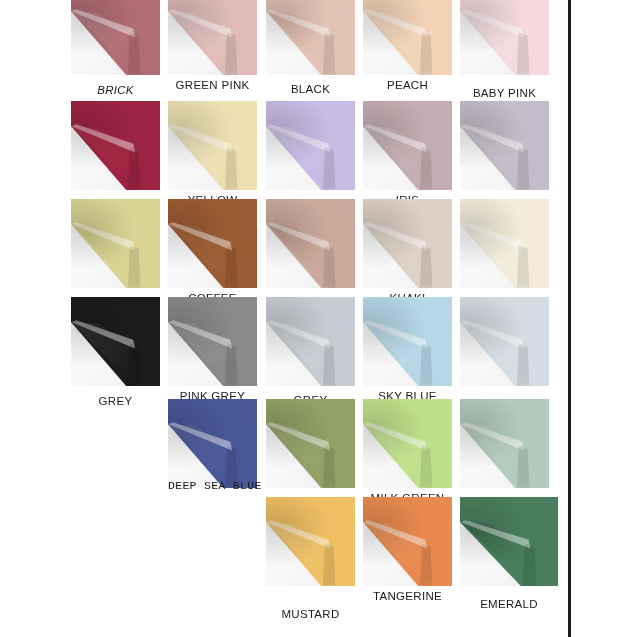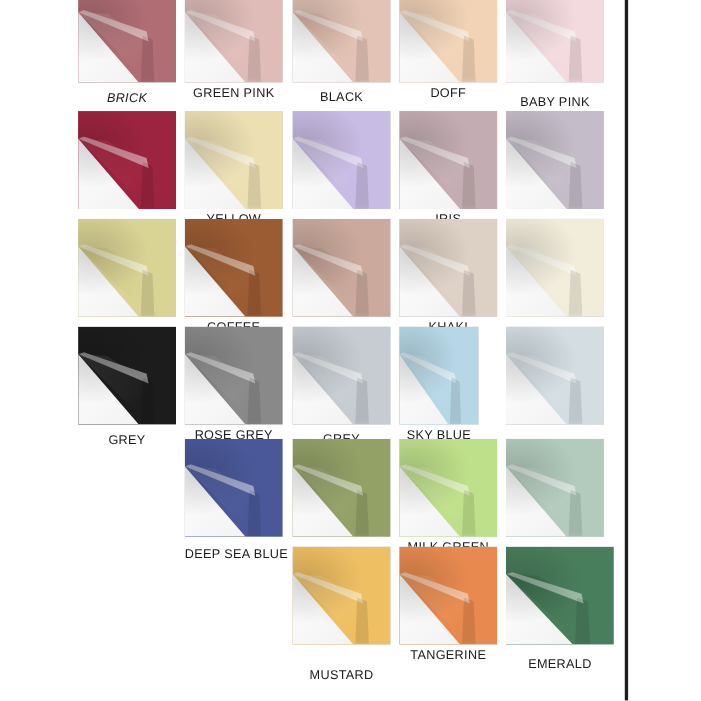--- a/index.html
+++ b/index.html
@@ -134,21 +134,21 @@
       </div>
       <div class="cell" style="left: 363px; top: -14px; width: 89px; height: 89px;">
         <div class="swatch">
           <div class="sheet" style="background: rgb(242, 211, 182);"></div>
           <div class="underlay"></div>
           <div class="flap" style="background: linear-gradient(120deg, rgb(247, 225, 203) 0%, rgb(242, 211, 182) 70%);"></div>
           <div class="fold-sheen"></div>
           <div class="crease"></div>
           <div class="curl-shade"></div>
         </div>
-        <div class="label" style="left: 0px; top: 93px; color: rgb(27, 27, 27);">DOFF</div>
+        <div class="label" style="left: 0px; top: 93px; color: rgb(27, 27, 27);">PEACH</div>
       </div>
       <div class="cell" style="left: 460px; top: -14px; width: 89px; height: 89px;">
         <div class="swatch">
           <div class="sheet" style="background: rgb(243, 218, 222);"></div>
           <div class="underlay"></div>
           <div class="flap" style="background: linear-gradient(120deg, rgb(247, 230, 233) 0%, rgb(243, 218, 222) 70%);"></div>
           <div class="fold-sheen"></div>
           <div class="crease"></div>
           <div class="curl-shade"></div>
         </div>
@@ -277,34 +277,34 @@
       </div>
       <div class="cell" style="left: 168px; top: 297px; width: 89px; height: 89px;">
         <div class="swatch">
           <div class="sheet" style="background: rgb(137, 137, 137);"></div>
           <div class="underlay"></div>
           <div class="flap" style="background: linear-gradient(120deg, rgb(157, 157, 157) 0%, rgb(137, 137, 137) 70%);"></div>
           <div class="fold-sheen"></div>
           <div class="crease"></div>
           <div class="curl-shade"></div>
         </div>
-        <div class="label" style="left: 0px; top: 93px; color: rgb(27, 27, 27);">ROSE GREY</div>
+        <div class="label" style="left: 0px; top: 93px; color: rgb(27, 27, 27);">PINK GREY</div>
       </div>
       <div class="cell" style="left: 266px; top: 297px; width: 89px; height: 89px;">
         <div class="swatch">
           <div class="sheet" style="background: rgb(198, 204, 210);"></div>
           <div class="underlay"></div>
           <div class="flap" style="background: linear-gradient(120deg, rgb(212, 217, 222) 0%, rgb(198, 204, 210) 70%);"></div>
           <div class="fold-sheen"></div>
           <div class="crease"></div>
           <div class="curl-shade"></div>
         </div>
         <div class="label" style="left: 0px; top: 97px; color: rgb(27, 27, 27);">GREY</div>
       </div>
-      <div class="cell" style="left: 363px; top: 297px; width: 72px; height: 89px;">
+      <div class="cell" style="left: 363px; top: 297px; width: 89px; height: 89px;">
         <div class="swatch">
           <div class="sheet" style="background: rgb(182, 215, 230);"></div>
           <div class="underlay"></div>
           <div class="flap" style="background: linear-gradient(120deg, rgb(200, 226, 238) 0%, rgb(182, 215, 230) 70%);"></div>
           <div class="fold-sheen"></div>
           <div class="crease"></div>
           <div class="curl-shade"></div>
         </div>
         <div class="label" style="left: 0px; top: 93px; color: rgb(27, 27, 27);">SKY BLUE</div>
       </div>
@@ -321,21 +321,21 @@
       </div>
       <div class="cell" style="left: 168px; top: 399px; width: 89px; height: 89px;">
         <div class="swatch">
           <div class="sheet" style="background: rgb(74, 88, 153);"></div>
           <div class="underlay"></div>
           <div class="flap" style="background: linear-gradient(120deg, rgb(92, 106, 168) 0%, rgb(74, 88, 153) 70%);"></div>
           <div class="fold-sheen"></div>
           <div class="crease"></div>
           <div class="curl-shade"></div>
         </div>
-        <div class="label" style="left: 0px; top: 99px; color: rgb(27, 27, 27);">DEEP SEA BLUE</div>
+        <div class="label" style="left: 0px; top: 80px; color: rgb(27, 27, 27); font-family: Liberation Mono, monospace;">DEEP SEA BLUE</div>
       </div>
       <div class="cell" style="left: 266px; top: 399px; width: 89px; height: 89px;">
         <div class="swatch">
           <div class="sheet" style="background: rgb(147, 161, 103);"></div>
           <div class="underlay"></div>
           <div class="flap" style="background: linear-gradient(120deg, rgb(163, 174, 124) 0%, rgb(147, 161, 103) 70%);"></div>
           <div class="fold-sheen"></div>
           <div class="crease"></div>
           <div class="curl-shade"></div>
         </div>

